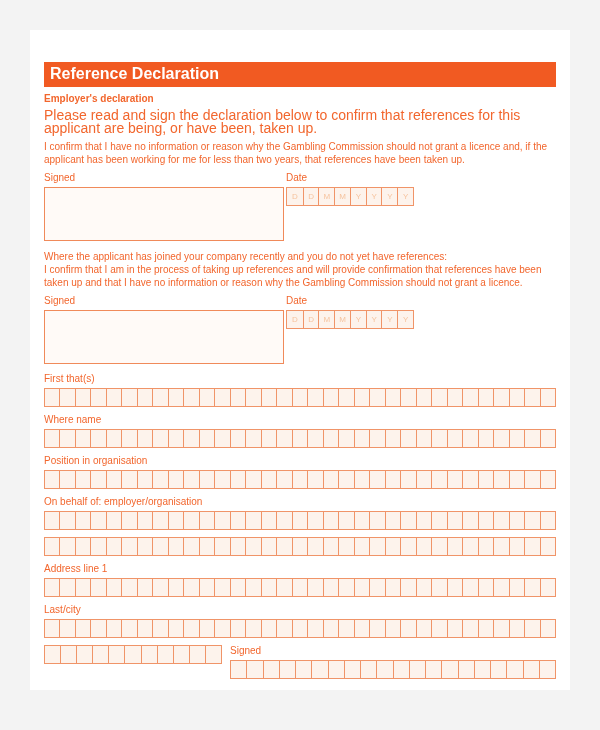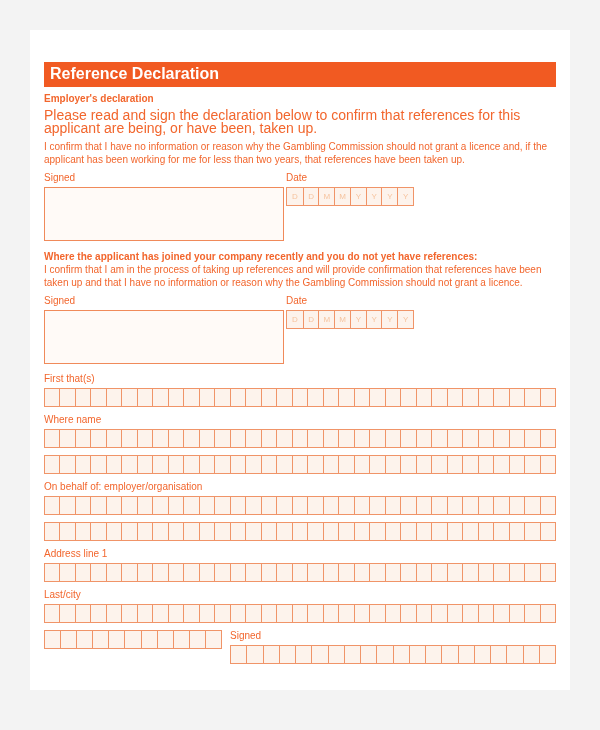--- a/index.html
+++ b/index.html
@@ -42,21 +42,21 @@
     font-weight: normal;
     line-height: 13px;
     margin: 0 0 5px 0;
   }
   .body-text {
     color: #f2662d;
     font-size: 10px;
     line-height: 13px;
     margin: 0 0 6px 0;
   }
-  .body-text.tight { margin: 0; font-weight: bold; }
+  .body-text.tight { margin: 0; }
   .label {
     color: #f2662d;
     font-size: 10px;
     line-height: 12px;
     margin: 0 0 3px 0;
   }
   .sig-row {
     display: flex;
     align-items: flex-start;
     margin-bottom: 9px;
@@ -239,20 +239,21 @@
         <div class="cell"></div>
         <div class="cell"></div>
         <div class="cell"></div>
         <div class="cell"></div>
         <div class="cell"></div>
         <div class="cell"></div>
       </div>
   </div>
 
   <div class="field-group">
+    <div class="label">Position in organisation</div>
     <div class="comb">
         <div class="cell"></div>
         <div class="cell"></div>
         <div class="cell"></div>
         <div class="cell"></div>
         <div class="cell"></div>
         <div class="cell"></div>
         <div class="cell"></div>
         <div class="cell"></div>
         <div class="cell"></div>

